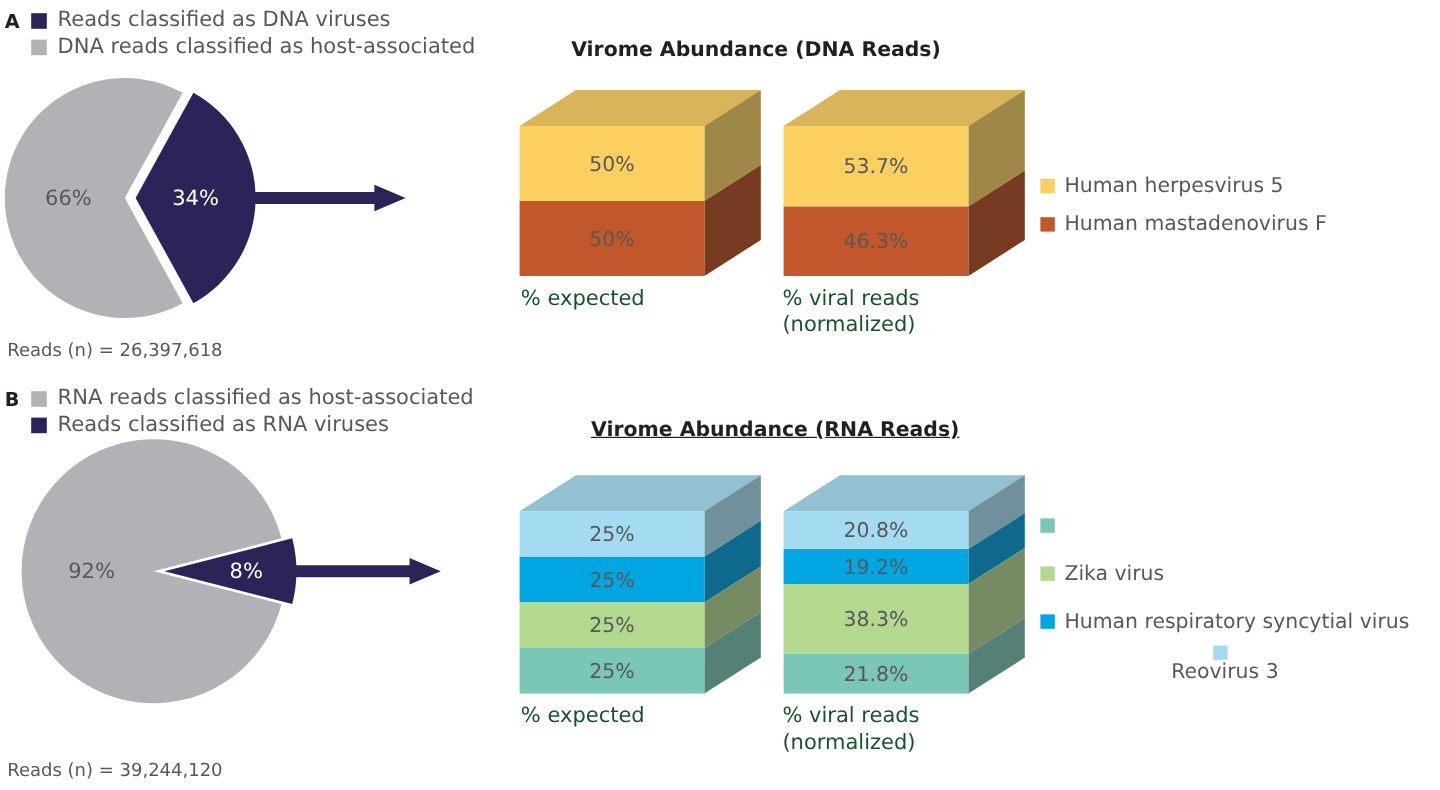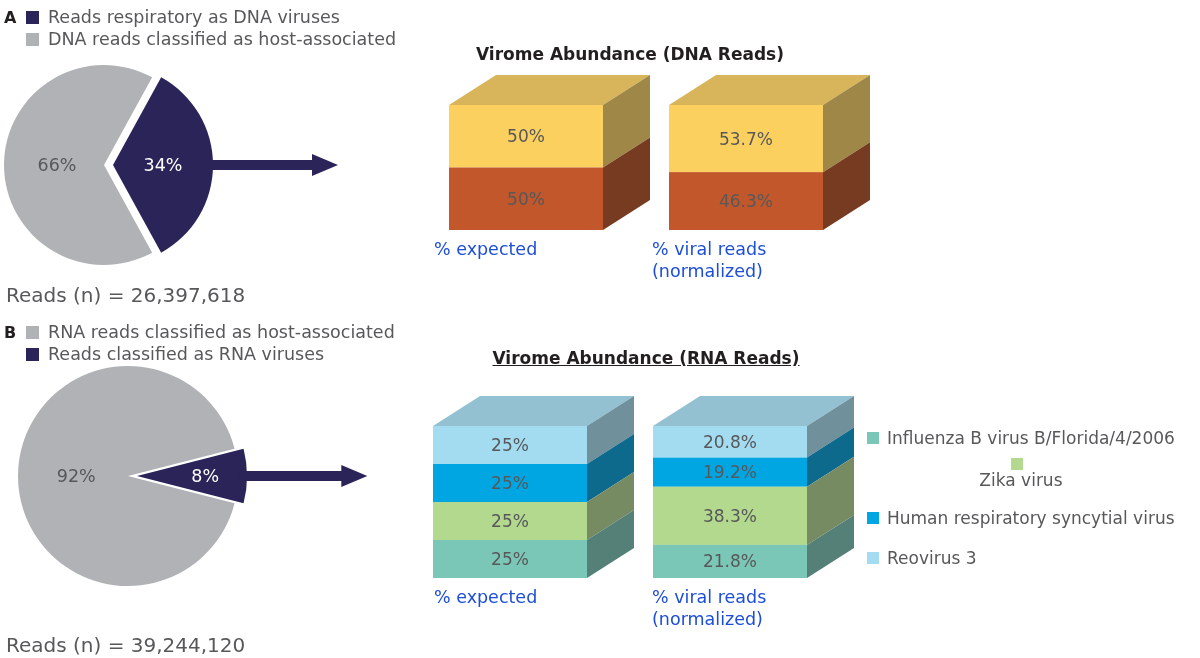--- a/index.html
+++ b/index.html
@@ -13,67 +13,67 @@
   .panel-letter{position:absolute;left:4px;font-weight:bold;font-size:16px;color:#231f20;}
   .legend-top{position:absolute;left:26px;}
   .legend-top .row{display:flex;align-items:center;height:22px;}
   .legend-top .sw{width:13px;height:13px;display:inline-block;margin-right:9px;flex:none;}
   .legend-top .lb{font-size:17.5px;color:#58585b;white-space:nowrap;}
 
   .chart-title{position:absolute;font-weight:bold;font-size:17px;color:#231f20;
                text-align:center;width:420px;}
 
   .pie-wrap{position:absolute;}
-  .reads-note{position:absolute;font-size:20px;color:#58585b;white-space:nowrap;}
+  .reads-note{position:absolute;font-size:15px;color:#58585b;white-space:nowrap;}
 
   .bars-wrap{position:absolute;}
-  .axis-label{position:absolute;font-size:17.5px;color:#1d4ed8;line-height:1.28;}
+  .axis-label{position:absolute;font-size:17.5px;color:#14532d;line-height:1.28;}
 
   .legend-right{position:absolute;}
   .legend-right .row{display:flex;align-items:center;margin-bottom:0px;}
   .legend-right .sw{width:12px;height:12px;display:inline-block;margin-right:8px;flex:none;}
   .legend-right .lb{font-size:17px;color:#58585b;white-space:nowrap;}
 
   svg{display:block;overflow:visible;}
   .seg-val{font-family:"DejaVu Sans","Liberation Sans",sans-serif;font-size:17px;fill:#58585b;}
   .pie-val{font-family:"DejaVu Sans","Liberation Sans",sans-serif;font-size:17.5px;}
 </style>
 </head>
 <body>
 
 <div class="panel" id="panel-a">
   <div class="panel-letter" style="top:8px;">A</div>
   <div class="legend-top" style="top:6px;">
     <div class="row">
       <span class="sw" style="background: rgb(42, 36, 88);"></span>
-      <span class="lb">Reads respiratory as DNA viruses</span>
+      <span class="lb">Reads classified as DNA viruses</span>
     </div>
     <div class="row">
       <span class="sw" style="background: rgb(176, 178, 181);"></span>
       <span class="lb">DNA reads classified as host-associated</span>
     </div>
   </div>
 
-  <div class="chart-title" style="top:44px;left:420px;">Virome Abundance (DNA Reads)</div>
+  <div class="chart-title" style="top:32px;left:420px;">Virome Abundance (DNA Reads)</div>
 
   <div class="pie-wrap" style="top:52px;left:0;">
     <svg id="pie-a" width="420" height="230" viewBox="0 0 420 230" aria-hidden="true">
         <g>
           <path d="M 104 113 L 152.17536741017153 200.63066800438637 A 100 100 0 1 1 152.1753674101715 25.36933199561362 Z" fill="#b0b2b5"></path>
           <path d="M 113 113 L 161.17536741017153 25.369331995613635 A 100 100 0 0 1 161.17536741017153 200.63066800438637 Z" fill="#2a2458"></path>
           <text x="57" y="119" text-anchor="middle" class="pie-val" fill="#58585b">66%</text>
           <text x="163" y="119" text-anchor="middle" class="pie-val" fill="#ffffff">34%</text>
           <polygon points="206,108 312,108 312,102 338,113 312,124 312,118 206,118" fill="#2a2458"></polygon>
         </g>
       </svg>
   </div>
 
   <div class="reads-note" style="top:283px;left:6px;">Reads (n) = 26,397,618</div>
 
-  <div class="bars-wrap" style="top:58px;left:436px;">
+  <div class="bars-wrap" style="top:58px;left:420px;">
     <svg id="bars-a" width="440" height="180" viewBox="0 0 440 180" aria-hidden="true">
         <g>
           <polygon points="13,47 60,17 214,17 167,47" fill="#d8b55a"></polygon>
           <polygon points="167,47 214,17 214,79.5 167,109.5" fill="#9f8747"></polygon>
           <rect x="13" y="47" width="154" height="62.5" fill="#fbd05e"></rect>
           <text x="90" y="84.25" text-anchor="middle" class="seg-val">50%</text>
           <polygon points="167,109.5 214,79.5 214,142 167,172" fill="#773b22"></polygon>
           <rect x="13" y="109.5" width="154" height="62.5" fill="#c1572a"></rect>
           <text x="90" y="146.75" text-anchor="middle" class="seg-val">50%</text>
         </g>
@@ -86,20 +86,30 @@
           <rect x="233" y="114.125" width="154" height="57.875" fill="#c1572a"></rect>
           <text x="310" y="149.0625" text-anchor="middle" class="seg-val">46.3%</text>
         </g>
       </svg>
   </div>
 
   <div class="axis-label" style="top:238px;left:434px;white-space:pre-line;">% expected</div>
   <div class="axis-label" style="top:238px;left:652px;white-space:pre-line;">% viral reads
 (normalized)</div>
 
+  <div class="legend-right" style="top:139px;left:867px;">
+    <div class="row" style="height:32px;">
+      <span class="sw" style="background: rgb(251, 208, 94);"></span>
+      <span class="lb">Human herpesvirus 5</span>
+    </div>
+    <div class="row" style="height:32px;">
+      <span class="sw" style="background: rgb(193, 87, 42);"></span>
+      <span class="lb">Human mastadenovirus F</span>
+    </div>
+  </div>
 </div>
 
 <div class="panel" id="panel-b">
   <div class="panel-letter" style="top:15px;">B</div>
   <div class="legend-top" style="top:13px;">
     <div class="row">
       <span class="sw" style="background: rgb(176, 178, 181);"></span>
       <span class="lb">RNA reads classified as host-associated</span>
     </div>
     <div class="row">
@@ -159,28 +169,27 @@
       </svg>
   </div>
 
   <div class="axis-label" style="top:278px;left:434px;white-space:pre-line;">% expected</div>
   <div class="axis-label" style="top:278px;left:652px;white-space:pre-line;">% viral reads
 (normalized)</div>
 
   <div class="legend-right" style="top:110px;left:867px;">
     <div class="row" style="height:40px;">
       <span class="sw" style="background: rgb(122, 199, 184);"></span>
-      <span class="lb">Influenza B virus B/Florida/4/2006</span>
     </div>
-    <div class="row" style="height:40px;flex-direction:column;">
+    <div class="row" style="height:40px;">
       <span class="sw" style="background: rgb(178, 217, 142);"></span>
       <span class="lb">Zika virus</span>
     </div>
     <div class="row" style="height:40px;">
       <span class="sw" style="background: rgb(0, 166, 226);"></span>
       <span class="lb">Human respiratory syncytial virus</span>
     </div>
-    <div class="row" style="height:40px;">
+    <div class="row" style="height:40px;flex-direction:column;">
       <span class="sw" style="background: rgb(163, 220, 240);"></span>
       <span class="lb">Reovirus 3</span>
     </div>
   </div>
 </div>
 
 </body></html>

